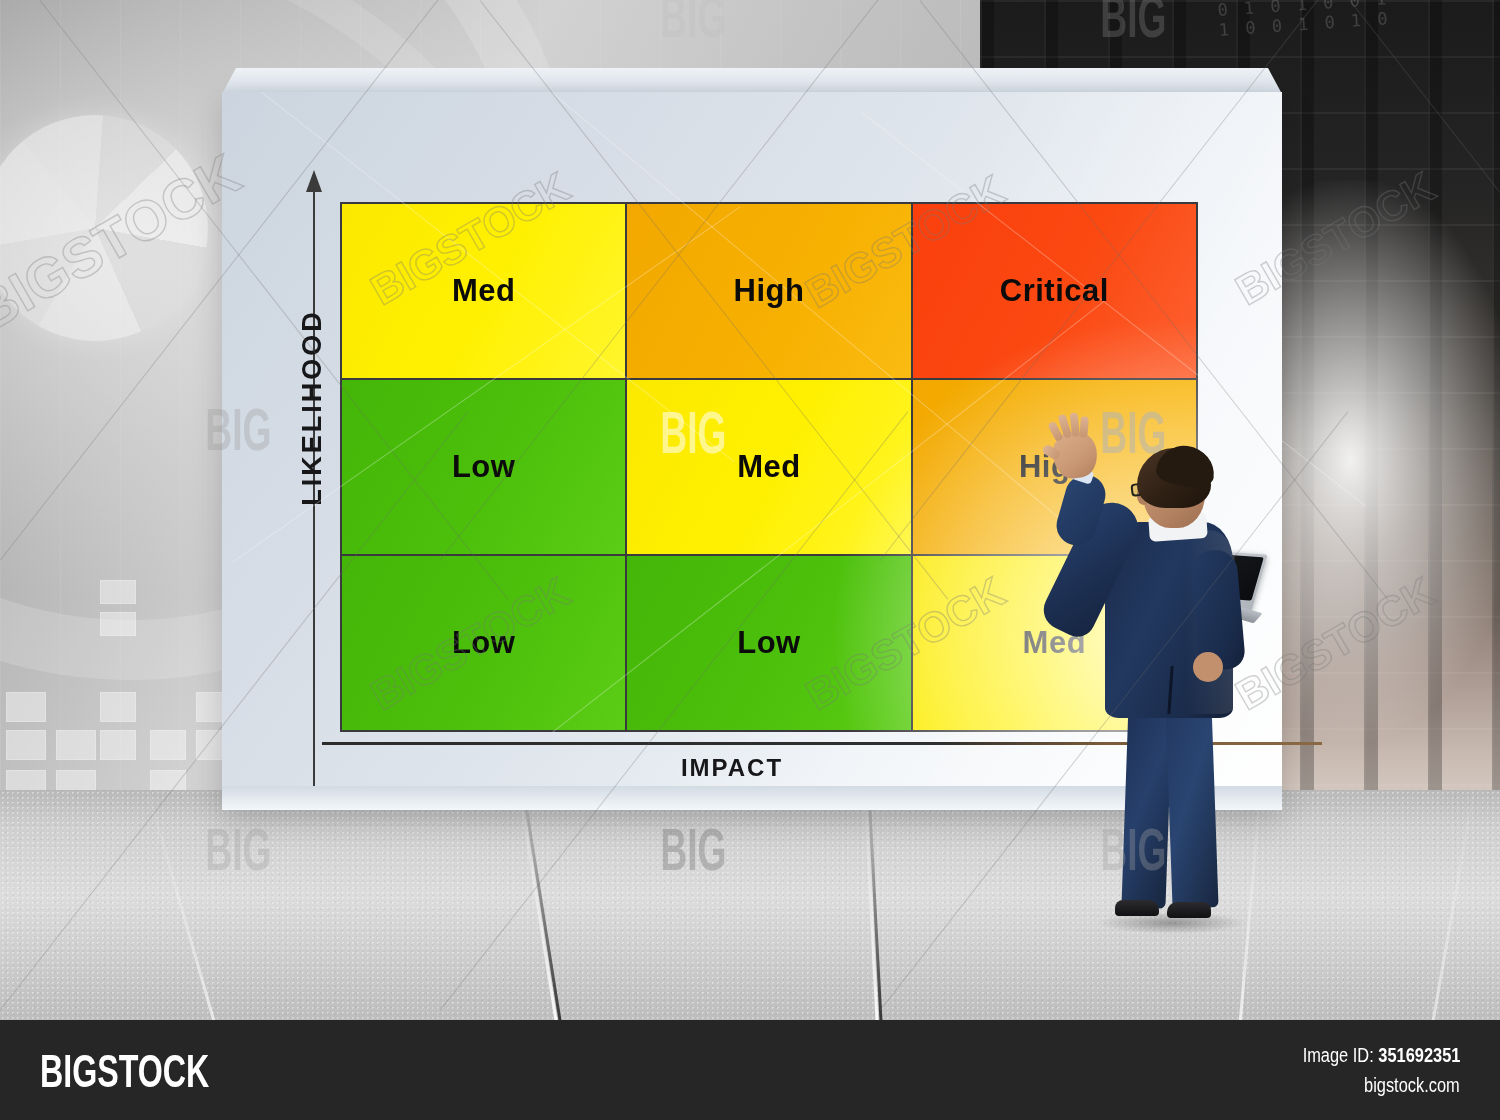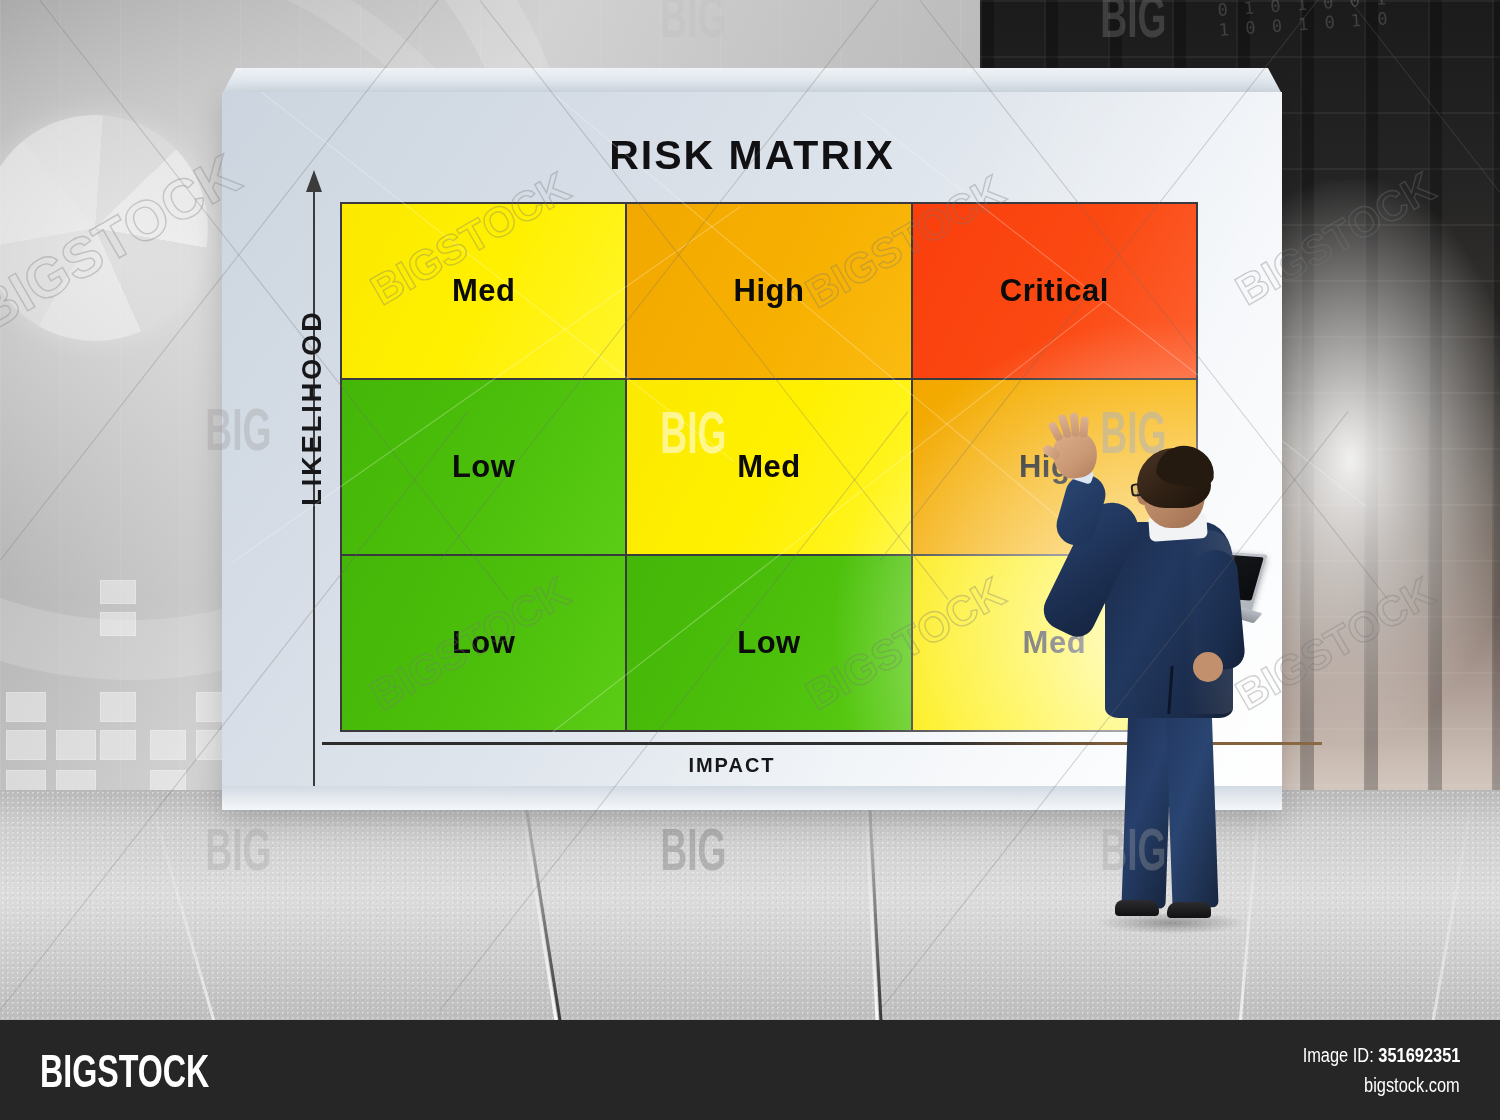--- a/index.html
+++ b/index.html
@@ -247,21 +247,21 @@
     position: absolute;
     left: 100px; top: 650px;
     width: 1000px; height: 3px;
     background: linear-gradient(to right, #2c2c2c 0%, #2f2f2f 62%, #7a5a38 78%, #8a6a44 100%);
   }
   .axis-x-label {
     position: absolute;
     left: 100px; top: 662px;
     width: 820px;
     text-align: center;
-    font-size: 20px;
+    font-size: 24px;
     font-weight: 700;
     letter-spacing: 2px;
     color: #17171a;
   }
 
   
   .matrix {
     position: absolute;
     left: 118px; top: 110px;
     width: 858px; height: 530px;
@@ -592,21 +592,20 @@
     <div class="floor-hl" style="left:215px; transform: rotate(-16deg); opacity:.7;"></div>
     <div class="floor-hl" style="left:1238px; transform: rotate(5deg); opacity:.8;"></div>
     <div class="floor-hl" style="left:1430px; transform: rotate(10deg); opacity:.6;"></div>
   </div>
 
   <div class="board-wrap">
     <div class="board-top"></div>
     <div class="board-face">
       <div class="board-inner"></div>
 
-      <div class="board-title">RISK MATRIX</div>
 
       <div class="axis-y"></div>
       <div class="axis-y-head"></div>
       <div class="axis-y-label">LIKELIHOOD</div>
 
       <div class="matrix">
         <div class="cell c-yellow">
             <span>Med</span>
           </div>
         <div class="cell c-orange">

